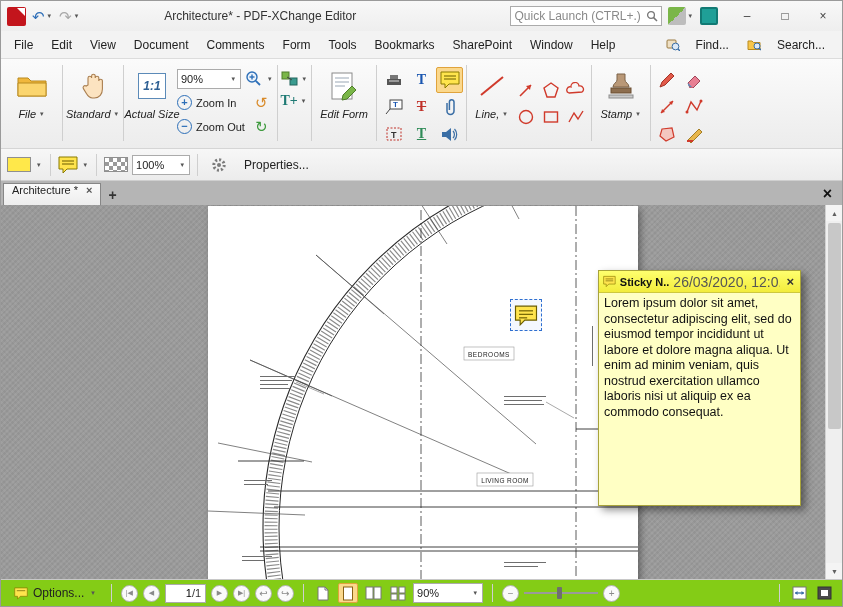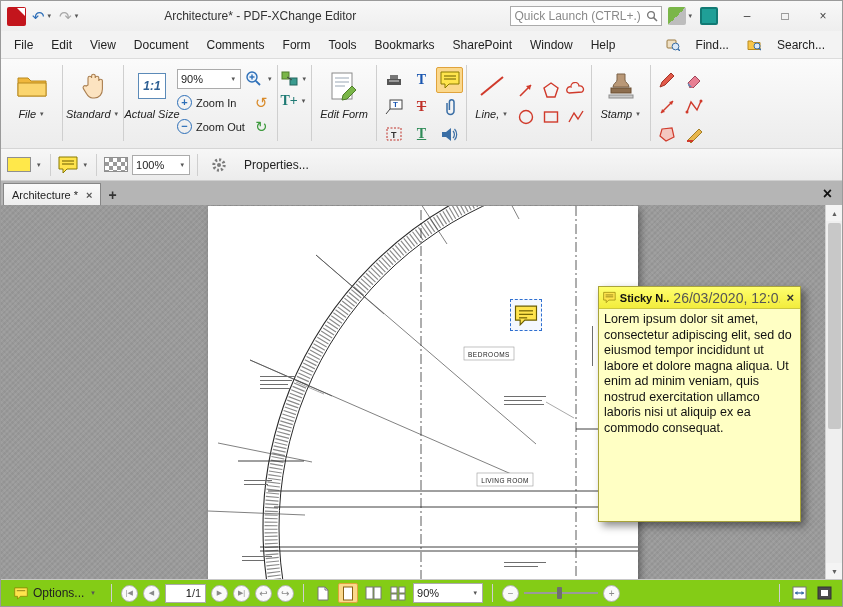--- a/index.html
+++ b/index.html
@@ -53,34 +53,34 @@
   
   .toolbar2 { height:32px; background:linear-gradient(#f7f7f7,#ececec); border-bottom:1px solid #cfcfcf; display:flex; align-items:center; padding:0 6px; gap:4px; flex:none; }
   .sep-v2 { width:1px; height:22px; background:#cfcfcf; margin:0 3px; }
   .swatch { width:24px; height:15px; border:1px solid #8f8f8f; }
   .swatch.yellow { background:#ffe84a; }
   .swatch.checker { background-image:linear-gradient(45deg,#9a9a9a 25%,transparent 25%,transparent 75%,#9a9a9a 75%),linear-gradient(45deg,#9a9a9a 25%,#ffffff 25%,#ffffff 75%,#9a9a9a 75%); background-size:8px 8px; background-position:0 0,4px 4px; }
   .propbtn { display:flex; align-items:center; gap:17px; padding:3px 6px; font-size:12px; }
 
   
   .tabbar { height:24px; background:#b5b5b5; display:flex; align-items:flex-end; padding:0 0 0 2px; flex:none; }
-  .tab { height:22px; background:linear-gradient(#fafafa,#ededed); border:1px solid #868686; border-bottom:none; display:flex; align-items:center; gap:8px; padding:0 8px; font-size:11px; }
+  .tab { height:22px; background:linear-gradient(#fafafa,#ededed); border:1px solid #868686; border-bottom:none; display:flex; gap:8px; padding:0 8px; font-size:11px; }
   .tab-close { font-size:11px; color:#555; font-weight:bold; }
   .tab-add { font-size:14px; font-weight:bold; color:#333; padding:0 7px 2px 7px; }
   .tabbar-close { margin-left:auto; font-size:16px; font-weight:bold; color:#111; padding:0 10px 2px 0; }
 
   
   .content { position:relative; flex:1; overflow:hidden; background-color:#9b9b9b;
     background-image:repeating-linear-gradient(45deg,rgba(255,255,255,.05) 0 2px,transparent 2px 4px),repeating-linear-gradient(-45deg,rgba(0,0,0,.05) 0 2px,transparent 2px 4px); }
   .page { position:absolute; left:207px; top:1px; width:430px; height:380px; background:#ffffff; box-shadow:3px 3px 7px rgba(0,0,0,.35); }
   .page svg { display:block; }
 
   .note-anchor { position:absolute; left:509px; top:94px; width:32px; height:32px; border:1px dashed #2f6fd0; display:flex; align-items:center; justify-content:center; background:rgba(120,170,240,.08); }
 
-  .note-popup { position:absolute; left:597px; top:81px; width:203px; height:236px; background:#ffffc4; border:1px solid #a8a33a; box-shadow:4px 4px 8px rgba(0,0,0,.45); display:flex; flex-direction:column; }
+  .note-popup { position:absolute; left:597px; top:65px; width:203px; height:236px; background:#ffffc4; border:1px solid #a8a33a; box-shadow:4px 4px 8px rgba(0,0,0,.45); display:flex; flex-direction:column; }
   .np-head { height:22px; background:linear-gradient(#ffff6e,#f2ec3c); border-bottom:1px solid #cdc83e; display:flex; align-items:center; padding:0 4px; gap:4px; flex:none; }
   .np-title { font-size:11px; font-weight:bold; color:#111; white-space:nowrap; }
   .np-date { font-size:14px; color:#555; white-space:nowrap; overflow:hidden; }
   .np-close { margin-left:auto; font-size:13px; font-weight:bold; color:#333; padding:0 2px; }
   .np-body { padding:3px 5px; font-size:12.5px; line-height:15.5px; color:#111; overflow:hidden; }
 
   .vscroll { position:absolute; right:0; top:0; width:17px; height:100%; background:#efefef; border-left:1px solid #d2d2d2; }
   .vs-btn { position:absolute; left:0; width:17px; height:16px; background:#f4f4f4; color:#606060; font-size:7px; display:flex; align-items:center; justify-content:center; }
   .vs-thumb { position:absolute; left:2px; top:18px; width:13px; height:206px; background:#c8c8c8; border-radius:2px; }
 

